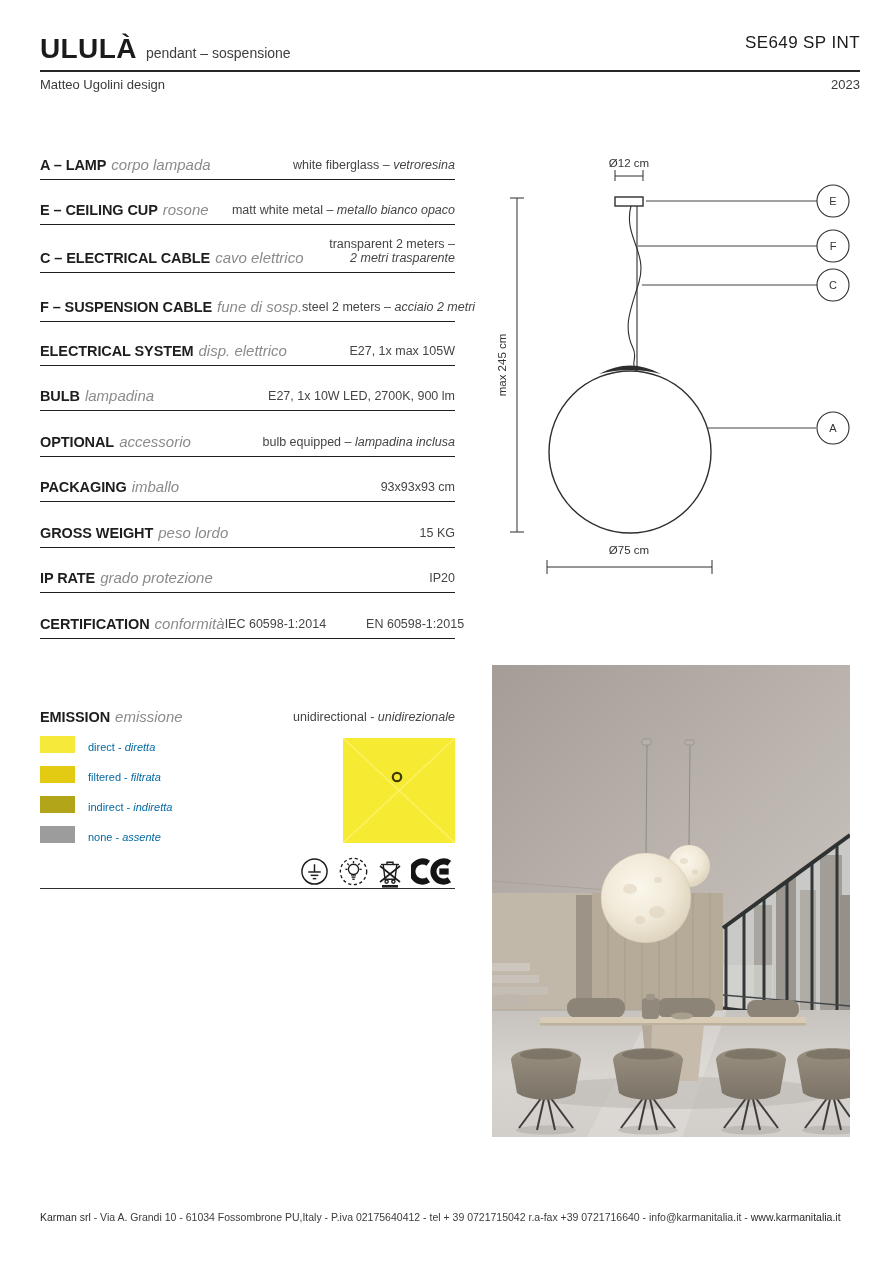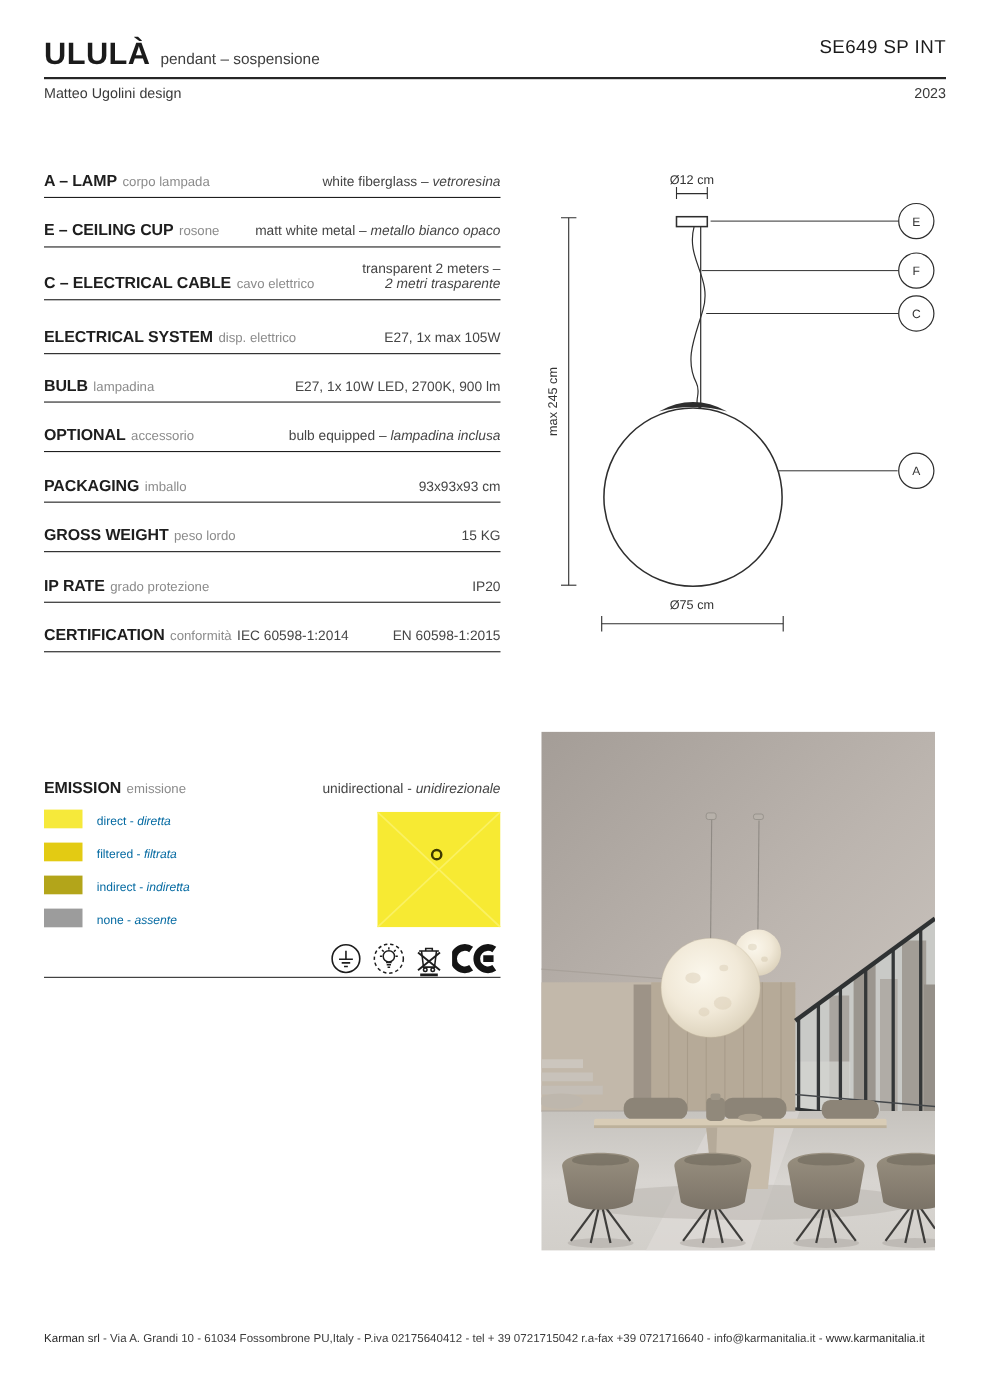--- a/index.html
+++ b/index.html
@@ -20,21 +20,21 @@
   .spec-row{display:flex;justify-content:space-between;align-items:flex-end;
     border-bottom:1.6px solid #1f1f1f;padding-bottom:6px;box-sizing:border-box}
   .spec-row:nth-child(1){height:30px}.spec-row:nth-child(2){height:45px}
   .spec-row:nth-child(3){height:48px}.spec-row:nth-child(4){height:49px}
   .spec-row:nth-child(5){height:44px}.spec-row:nth-child(6){height:45px}
   .spec-row:nth-child(7){height:46px}.spec-row:nth-child(8){height:45px}
   .spec-row:nth-child(9){height:46px}.spec-row:nth-child(10){height:45px}
   .spec-row:nth-child(11){height:46px}.spec-row:nth-child(12){height:48px}
   .row-label{display:flex;align-items:baseline;white-space:nowrap}
   .row-label-text{font-size:14.5px;font-weight:bold;color:#1e1e1e;letter-spacing:-.1px}
-  .row-sublabel{font-size:12px;color:#8b8b8b;margin-left:5px}
+  .row-sublabel{font-size:15px;font-style:italic;color:#8b8b8b;margin-left:5px}
   .row-value{font-size:12.5px;color:#454545;text-align:right;line-height:1.18;white-space:nowrap}
   .row-value .it{font-style:italic}
   .row-value .gap{margin-left:40px}
 
   
   .emission{position:absolute;left:40px;top:700px;width:415px;height:192px}
   .em-head{display:flex;justify-content:space-between;align-items:flex-end;height:25px}
   .em-legend{position:absolute;left:0;top:36px}
   .legend-item{display:flex;align-items:flex-end;height:17px;margin-bottom:13px;font-size:11px;color:#0369a1}
   .legend-swatch{width:35px;height:17px;margin-right:13px;flex:0 0 auto}
@@ -93,20 +93,29 @@
       </div>
   </div>
     <div class="spec-row">
     <div class="row-label">
       <span class="row-label-text">C – ELECTRICAL CABLE</span>
       <span class="row-sublabel">cavo elettrico</span>
     </div>
     <div class="row-value">
         <div class="vline"><span>transparent 2 meters –</span></div>
         <div class="vline"><span class="it">2 metri trasparente</span></div>
+      </div>
+  </div>
+    <div class="spec-row">
+    <div class="row-label">
+      <span class="row-label-text">F – SUSPENSION CABLE</span>
+      <span class="row-sublabel">fune di sosp.</span>
+    </div>
+    <div class="row-value">
+        <div class="vline"><span>steel 2 meters – </span><span class="it">acciaio 2 metri</span></div>
       </div>
   </div>
     <div class="spec-row">
     <div class="row-label">
       <span class="row-label-text">ELECTRICAL SYSTEM</span>
       <span class="row-sublabel">disp. elettrico</span>
     </div>
     <div class="row-value">
         <div class="vline"><span>E27, 1x max 105W</span></div>
       </div>

